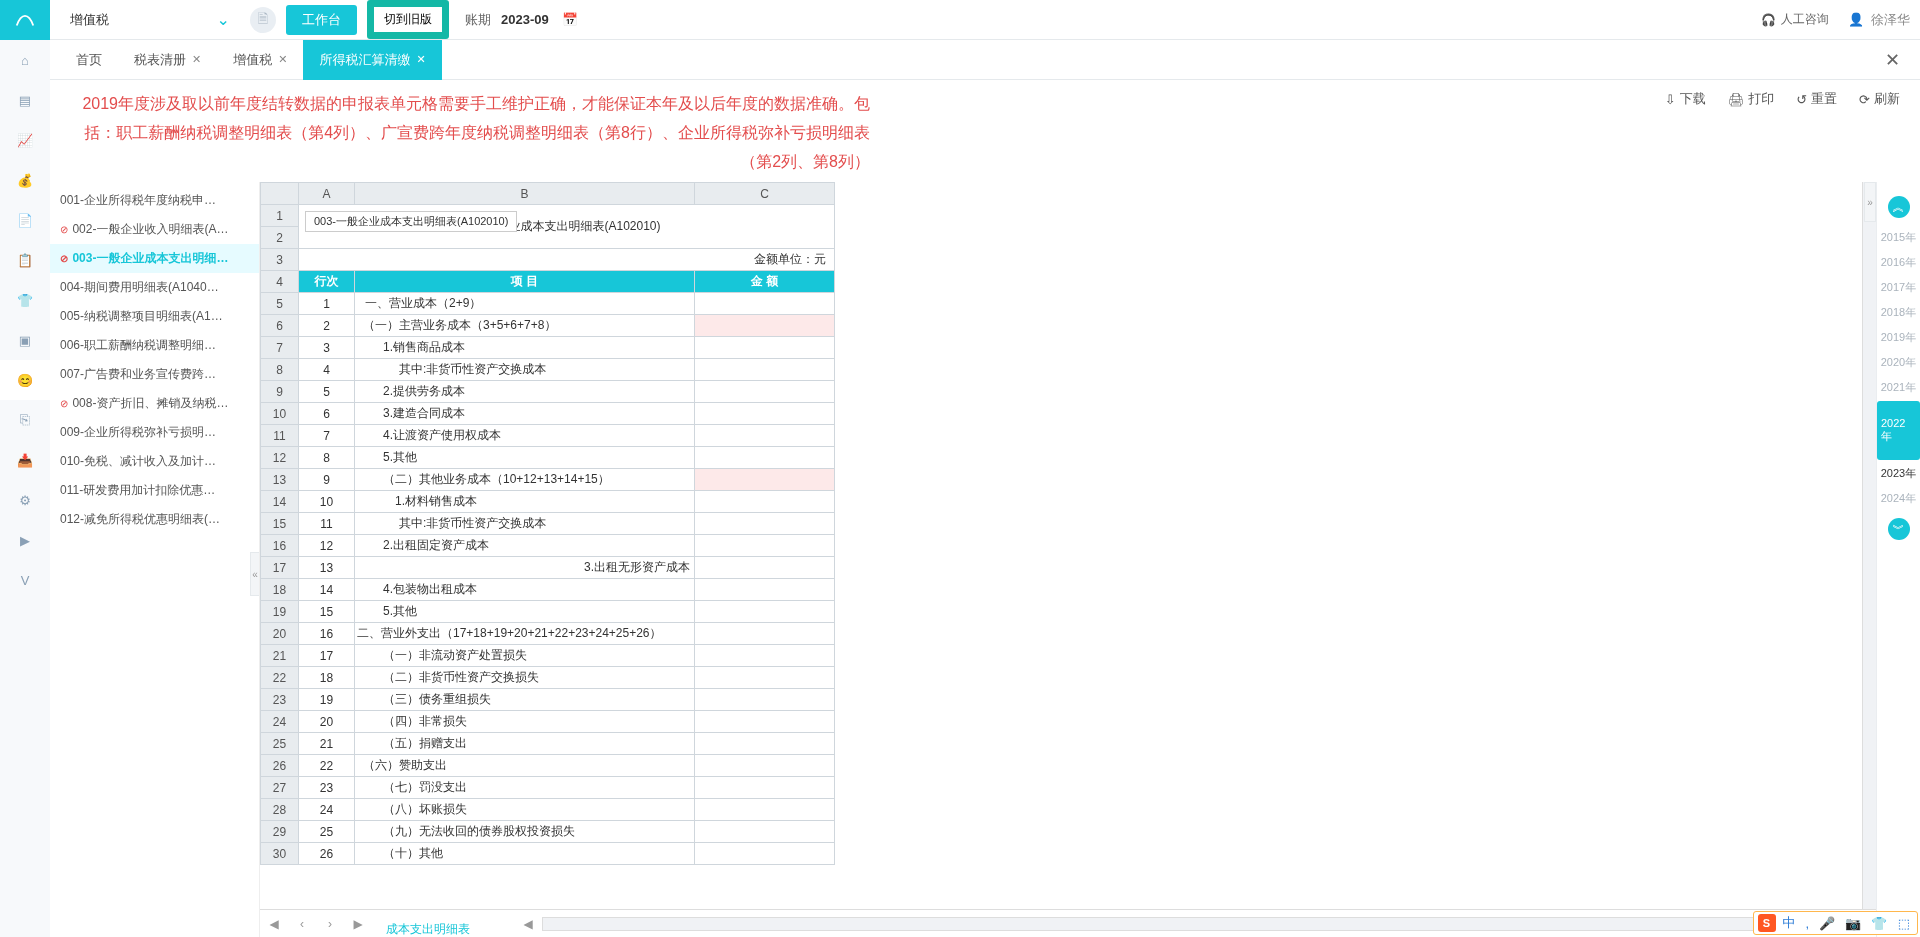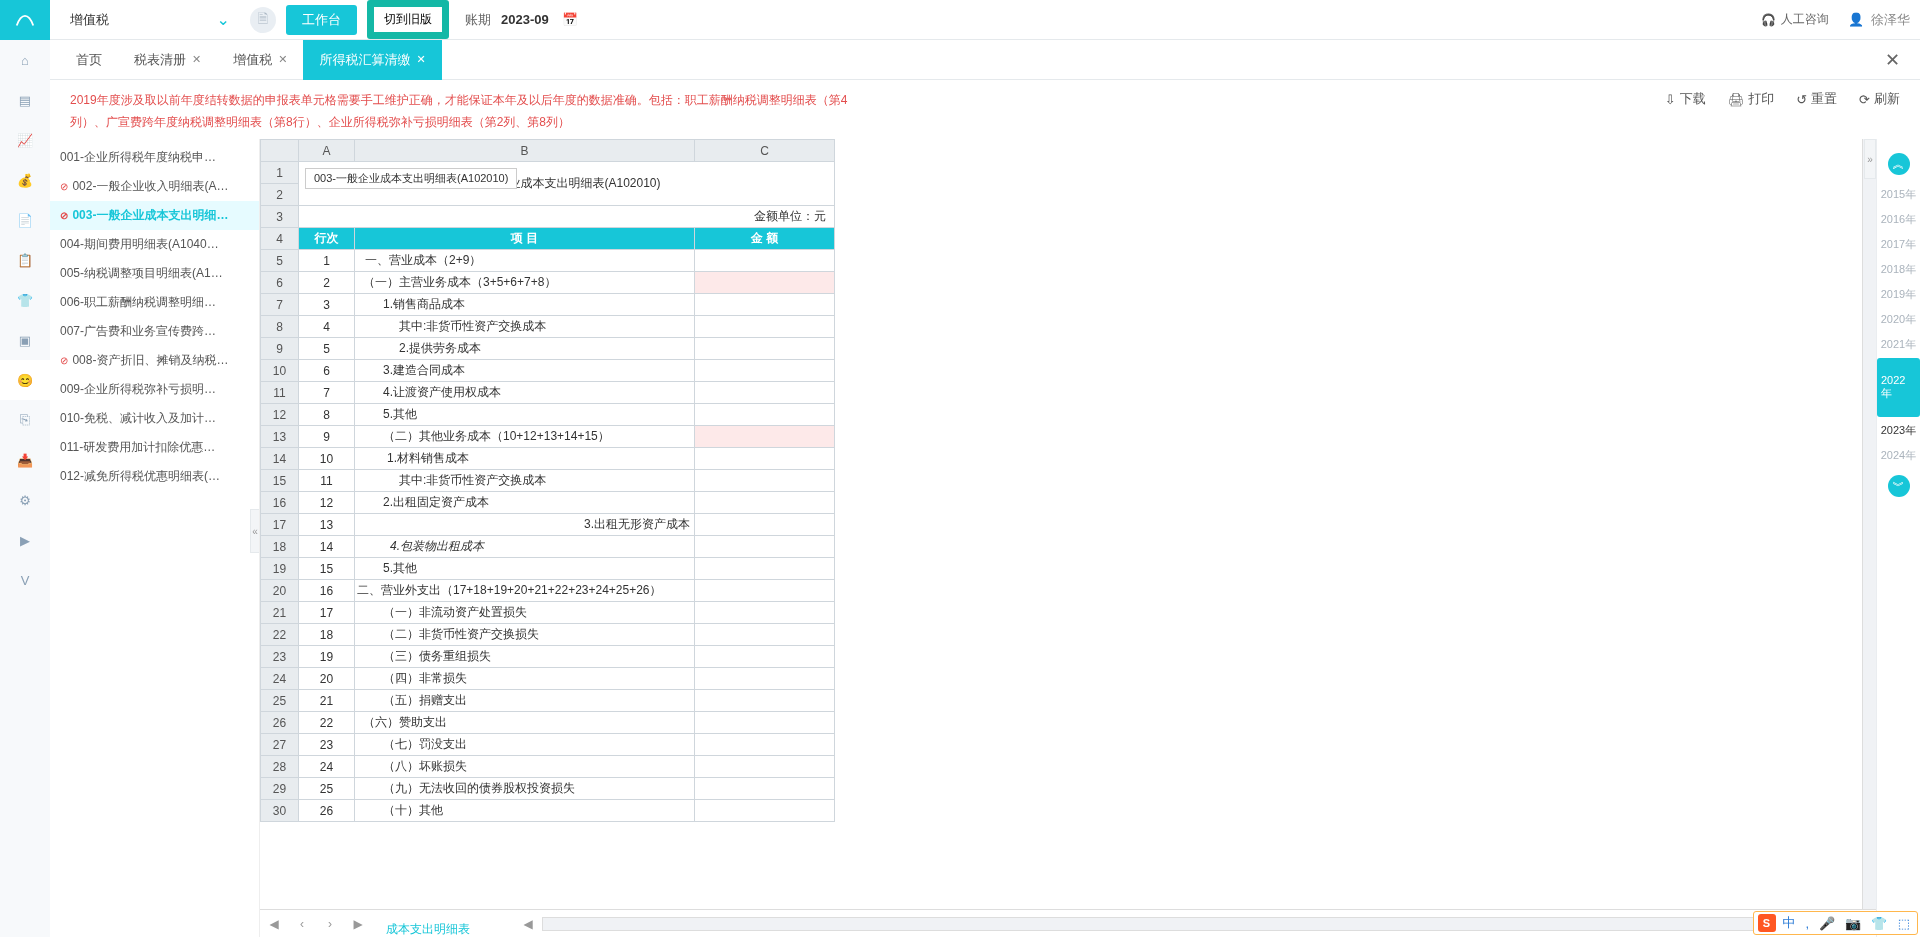--- a/index.html
+++ b/index.html
@@ -23,21 +23,21 @@
 .topbar .rlink { color: #666; font-size: 12px; display: flex; align-items: center; gap: 4px; cursor: pointer; }
 .topbar .user { display: flex; align-items: center; gap: 6px; color: #888; margin-left: 10px; }
 .tabsbar { height: 40px; display: flex; align-items: center; border-bottom: 1px solid #e5e9ec; padding: 0 10px; position: relative; }
 .tab { padding: 0 16px; height: 40px; display: flex; align-items: center; gap: 6px; cursor: pointer; font-size: 13px; color: #555; }
 .tab .x { color: #888; font-size: 11px; }
 .tab.active { background: #17c6d8; color: #fff; }
 .tab.active .x { color: #fff; }
 .tabsbar .xr { margin-left: auto; color: #666; font-size: 18px; padding-right: 10px; cursor: pointer; }
 .workarea { flex: 1; display: flex; flex-direction: column; overflow: hidden; }
 .warnrow { display: flex; padding: 10px 20px 6px 20px; align-items: flex-start; }
-.warntxt { color: #e34d4d; font-size: 12px; line-height: 1.8; max-width: 800px; }
+.warntxt { color: #e34d4d; font-size: 16px; line-height: 1.8; max-width: 800px; text-align: right; }
 .actions { margin-left: auto; display: flex; gap: 22px; align-items: center; }
 .actions .act { color: #555; font-size: 13px; cursor: pointer; display: flex; align-items: center; gap: 4px; }
 .body3 { flex: 1; display: flex; overflow: hidden; }
 .formlist { width: 210px; border-right: 1px solid #eee; overflow-y: auto; padding: 4px 0; position: relative; }
 .formlist .item { padding: 6px 10px; font-size: 12px; color: #555; cursor: pointer; white-space: nowrap; overflow: hidden; text-overflow: ellipsis; display: flex; align-items: center; gap: 4px; }
 .formlist .item .dot { color: #e34d4d; font-size: 10px; }
 .formlist .item.sel { background: #e6fbff; color: #17c6d8; font-weight: bold; }
 .collapse-l { position: absolute; right: -1px; top: 370px; width: 10px; height: 44px; background: #f3f5f7; border: 1px solid #e5e9ec; display: flex; align-items: center; justify-content: center; font-size: 10px; color: #999; cursor: pointer; }
 .sheetpane { flex: 1; display: flex; flex-direction: column; overflow: hidden; position: relative; }
 .sheetwrap { flex: 1; overflow: auto; background: #fff; }
@@ -256,21 +256,21 @@
                   </tr>
                   <tr>
                     <th class="rowh">8</th>
                     <td class="seq">4</td>
                     <td class="proj" style="padding-left: 44px;">其中:非货币性资产交换成本</td>
                     <td class="amt"></td>
                   </tr>
                   <tr>
                     <th class="rowh">9</th>
                     <td class="seq">5</td>
-                    <td class="proj" style="padding-left: 44px;">2.提供劳务成本</td>
+                    <td class="proj" style="padding-left: 28px;">2.提供劳务成本</td>
                     <td class="amt"></td>
                   </tr>
                   <tr>
                     <th class="rowh">10</th>
                     <td class="seq">6</td>
                     <td class="proj" style="padding-left: 28px;">3.建造合同成本</td>
                     <td class="amt"></td>
                   </tr>
                   <tr>
                     <th class="rowh">11</th>
@@ -286,21 +286,21 @@
                   </tr>
                   <tr>
                     <th class="rowh">13</th>
                     <td class="seq">9</td>
                     <td class="proj" style="padding-left: 28px;">（二）其他业务成本（10+12+13+14+15）</td>
                     <td class="amt pink"></td>
                   </tr>
                   <tr>
                     <th class="rowh">14</th>
                     <td class="seq">10</td>
-                    <td class="proj" style="padding-left: 32px;">1.材料销售成本</td>
+                    <td class="proj" style="padding-left: 40px;">1.材料销售成本</td>
                     <td class="amt"></td>
                   </tr>
                   <tr>
                     <th class="rowh">15</th>
                     <td class="seq">11</td>
                     <td class="proj" style="padding-left: 44px;">其中:非货币性资产交换成本</td>
                     <td class="amt"></td>
                   </tr>
                   <tr>
                     <th class="rowh">16</th>
@@ -310,21 +310,21 @@
                   </tr>
                   <tr>
                     <th class="rowh">17</th>
                     <td class="seq">13</td>
                     <td class="proj" style="padding-left: 24px; text-align: right;">3.出租无形资产成本</td>
                     <td class="amt"></td>
                   </tr>
                   <tr>
                     <th class="rowh">18</th>
                     <td class="seq">14</td>
-                    <td class="proj" style="padding-left: 35px; font-style: italic;">4.包装物出租成本</td>
+                    <td class="proj" style="padding-left: 28px;">4.包装物出租成本</td>
                     <td class="amt"></td>
                   </tr>
                   <tr>
                     <th class="rowh">19</th>
                     <td class="seq">15</td>
                     <td class="proj" style="padding-left: 28px;">5.其他</td>
                     <td class="amt"></td>
                   </tr>
                   <tr>
                     <th class="rowh">20</th>

